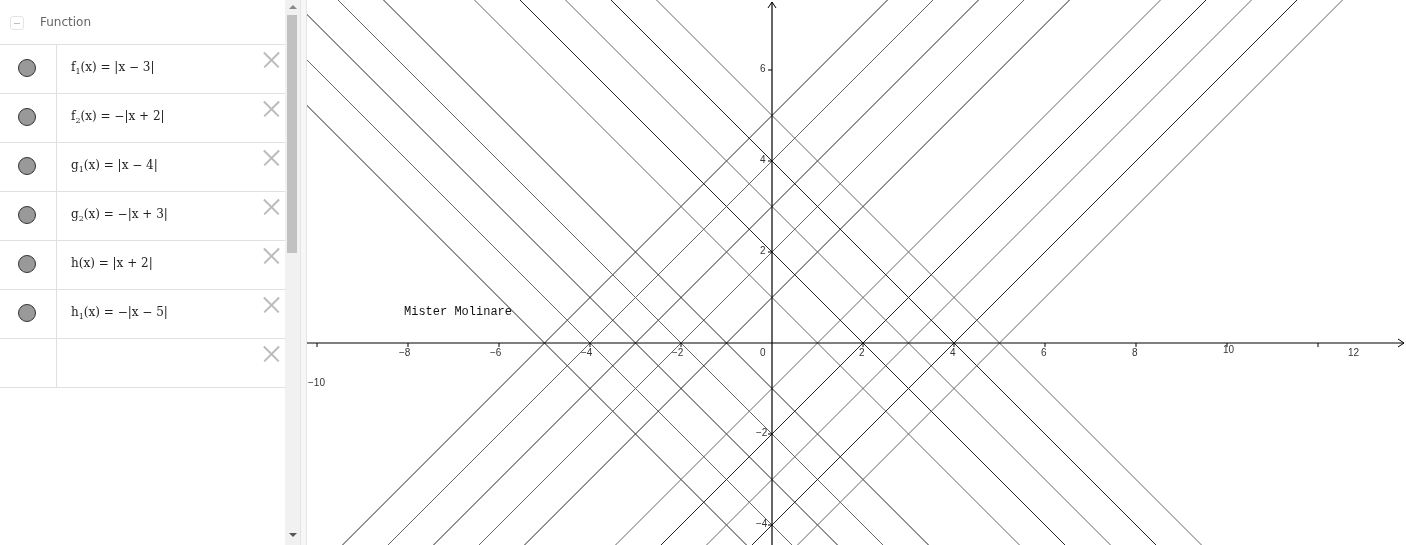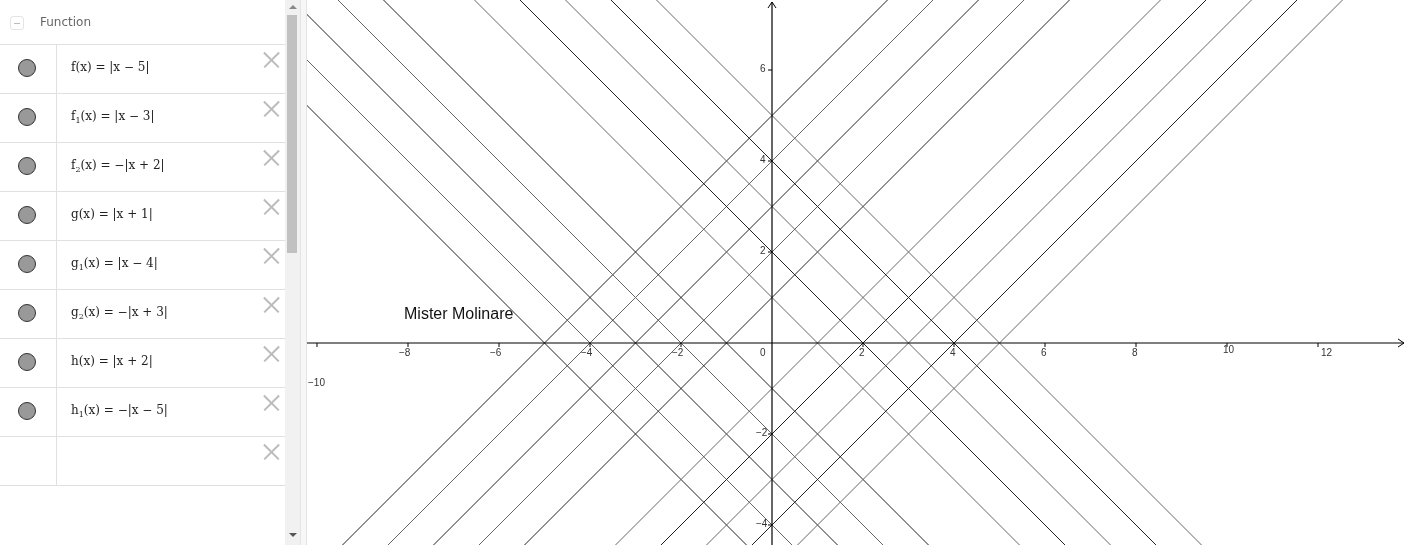--- a/index.html
+++ b/index.html
@@ -20,57 +20,43 @@
   .del::before { transform: rotate(45deg); }
   .del::after { transform: rotate(-45deg); }
   .scrollbar { position: absolute; left: 285px; top: 0; width: 15px; height: 545px; background: #f1f1f1; }
   .scroll-up { position: absolute; left: 4px; top: 5px; width: 0; height: 0; border-left: 4px solid transparent; border-right: 4px solid transparent; border-bottom: 4px solid #888; }
   .scroll-down { position: absolute; left: 4px; top: 533px; width: 0; height: 0; border-left: 4px solid transparent; border-right: 4px solid transparent; border-top: 4px solid #555; }
   .scroll-thumb { position: absolute; left: 2px; top: 15px; width: 10px; height: 238px; background: #c1c1c1; }
   .divider { position: absolute; left: 300px; top: 0; width: 7px; height: 545px; background: #f7f7f7; border-left: 1px solid #e4e4e4; border-right: 1px solid #e4e4e4; box-sizing: border-box; }
   .graph { position: absolute; left: 307px; top: 0; width: 1099px; height: 545px; }
   .graph svg { position: absolute; left: 0; top: 0; }
   .tick-label { position: absolute; font-family: "Liberation Sans", sans-serif; font-size: 10px; color: #333; }
-  .graph-text { position: absolute; font-family: Liberation Sans, sans-serif; font-size: 16px; color: #111; }
+  .graph-text { position: absolute; font-family: Liberation Mono, monospace; font-size: 12px; color: #111; }
 </style>
 </head>
 <body>
 
 <div class="sidebar">
   <div class="header">
     <div class="collapse-btn"></div>
     <span class="header-label">Function</span>
   </div>
   <div class="rows" id="rows">
       <div class="row">
         <div class="marble-cell">
           <div class="marble"></div>
         </div>
-        <div class="expr"><span>f</span><sub></sub><span>(x)</span><span> = |x − 5|</span></div>
-        <div class="del"></div>
-      </div>
-      <div class="row">
-        <div class="marble-cell">
-          <div class="marble"></div>
-        </div>
         <div class="expr"><span>f</span><sub>1</sub><span>(x)</span><span> = |x − 3|</span></div>
         <div class="del"></div>
       </div>
       <div class="row">
         <div class="marble-cell">
           <div class="marble"></div>
         </div>
         <div class="expr"><span>f</span><sub>2</sub><span>(x)</span><span> = −|x + 2|</span></div>
-        <div class="del"></div>
-      </div>
-      <div class="row">
-        <div class="marble-cell">
-          <div class="marble"></div>
-        </div>
-        <div class="expr"><span>g</span><sub></sub><span>(x)</span><span> = |x + 1|</span></div>
         <div class="del"></div>
       </div>
       <div class="row">
         <div class="marble-cell">
           <div class="marble"></div>
         </div>
         <div class="expr"><span>g</span><sub>1</sub><span>(x)</span><span> = |x − 4|</span></div>
         <div class="del"></div>
       </div>
       <div class="row">
@@ -156,19 +142,19 @@
     <div class="tick-label" style="left: 92px; top: 347px;">−8</div>
     <div class="tick-label" style="left: 183px; top: 347px;">−6</div>
     <div class="tick-label" style="left: 274px; top: 347px;">−4</div>
     <div class="tick-label" style="left: 365px; top: 347px;">−2</div>
     <div class="tick-label" style="left: 453px; top: 347px;">0</div>
     <div class="tick-label" style="left: 552px; top: 347px;">2</div>
     <div class="tick-label" style="left: 643px; top: 347px;">4</div>
     <div class="tick-label" style="left: 734px; top: 347px;">6</div>
     <div class="tick-label" style="left: 825px; top: 347px;">8</div>
     <div class="tick-label" style="left: 916px; top: 344px; text-align: center;">10</div>
-    <div class="tick-label" style="left: 1014px; top: 347px;">12</div>
+    <div class="tick-label" style="left: 1041px; top: 347px;">12</div>
     <div class="tick-label" style="left: 453px; top: 63px;">6</div>
     <div class="tick-label" style="left: 453px; top: 154px;">4</div>
     <div class="tick-label" style="left: 453px; top: 245px;">2</div>
     <div class="tick-label" style="left: 449px; top: 427px;">−2</div>
     <div class="tick-label" style="left: 449px; top: 518px;">−4</div>
   </div>
 
 </body></html>

